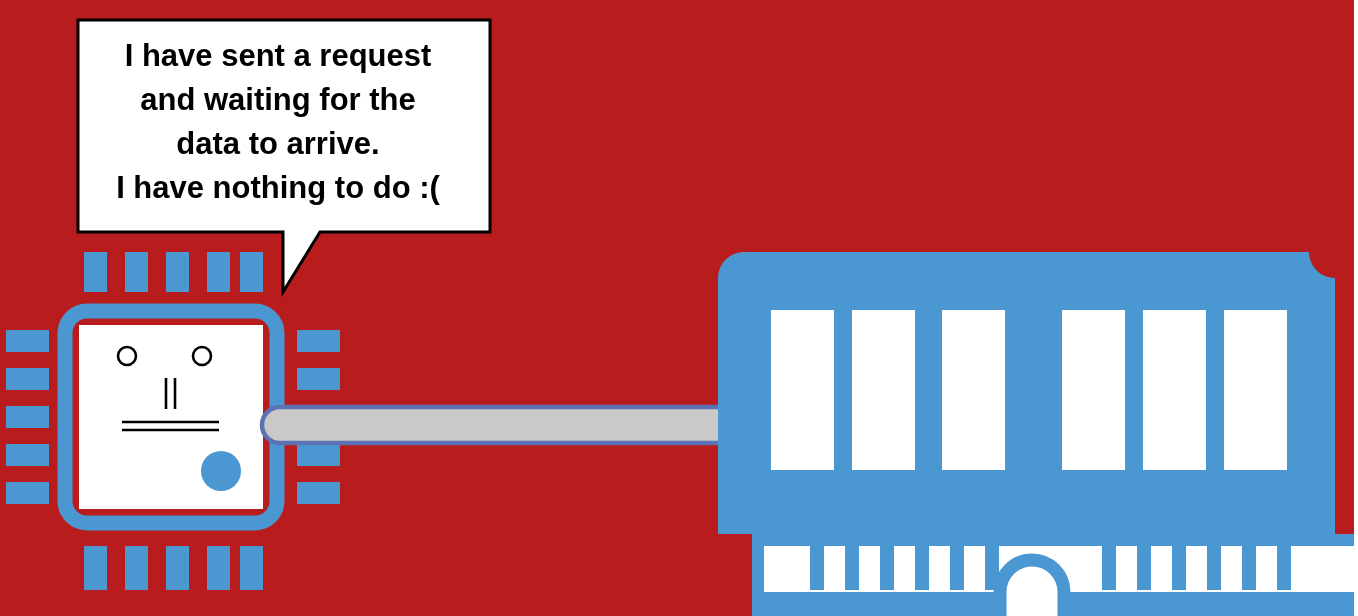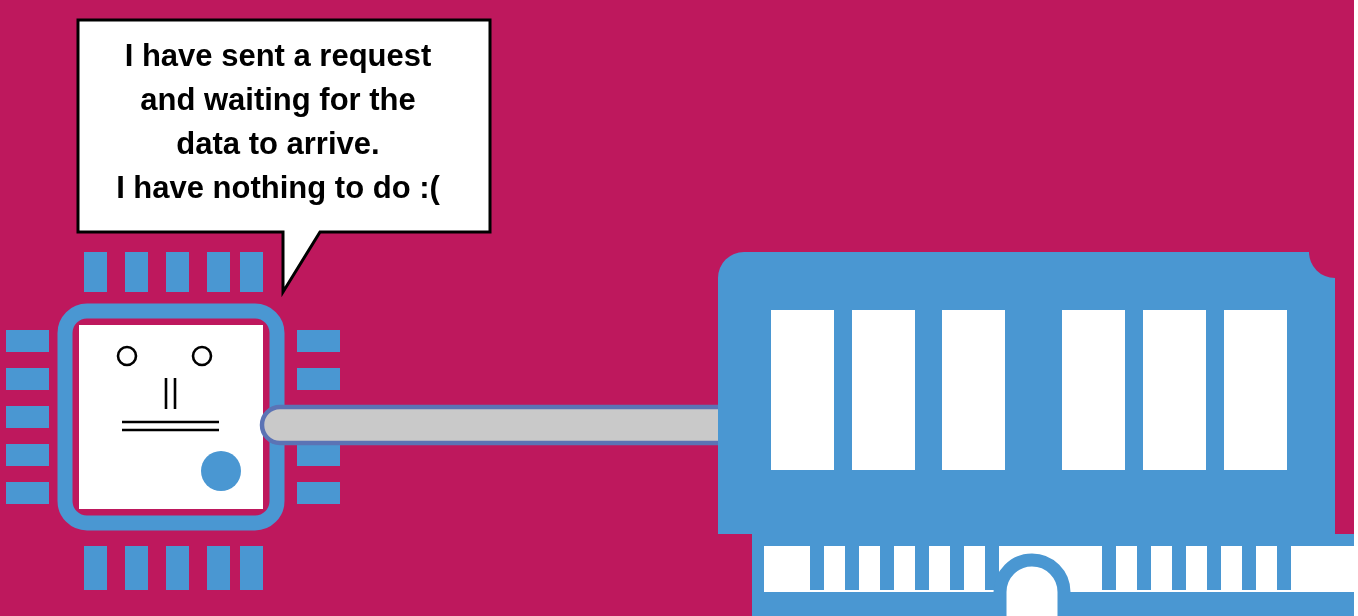--- a/index.html
+++ b/index.html
@@ -7,21 +7,21 @@
     padding: 0;
     background: #ffffff;
   }
   body {
     font-family: "Liberation Sans", sans-serif;
   }
   #scene {
     position: relative;
     width: 1354px;
     height: 616px;
-    background: #be185d;
+    background: #b91c1c;
     overflow: hidden;
   }
   #scene svg {
     position: absolute;
     top: 0;
     left: 0;
     display: block;
   }
   .bubble-text {
     font-family: "Liberation Sans", sans-serif;

